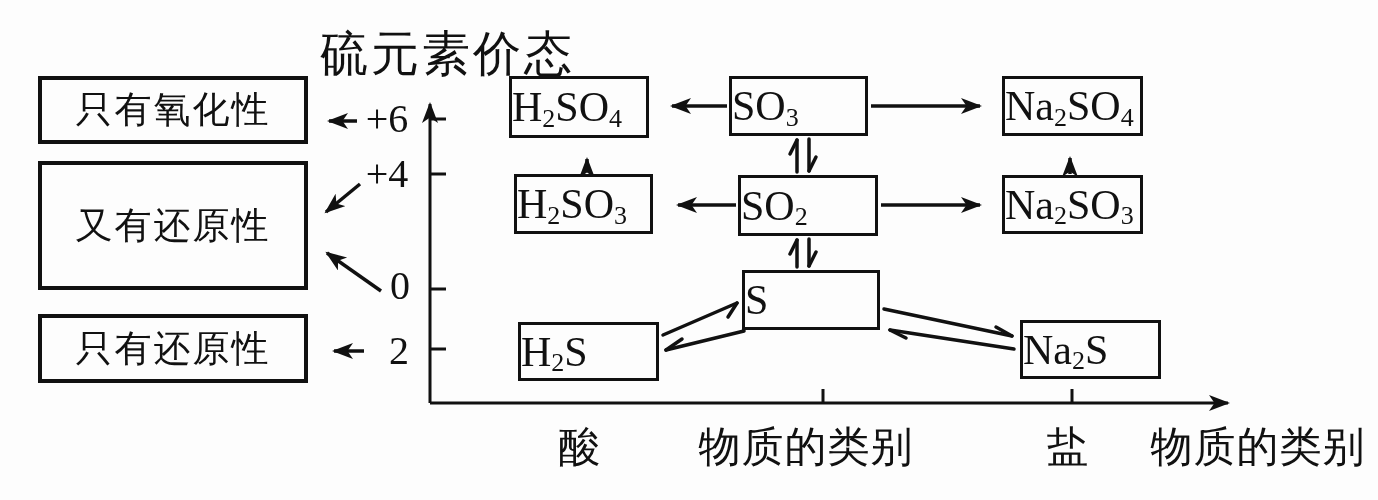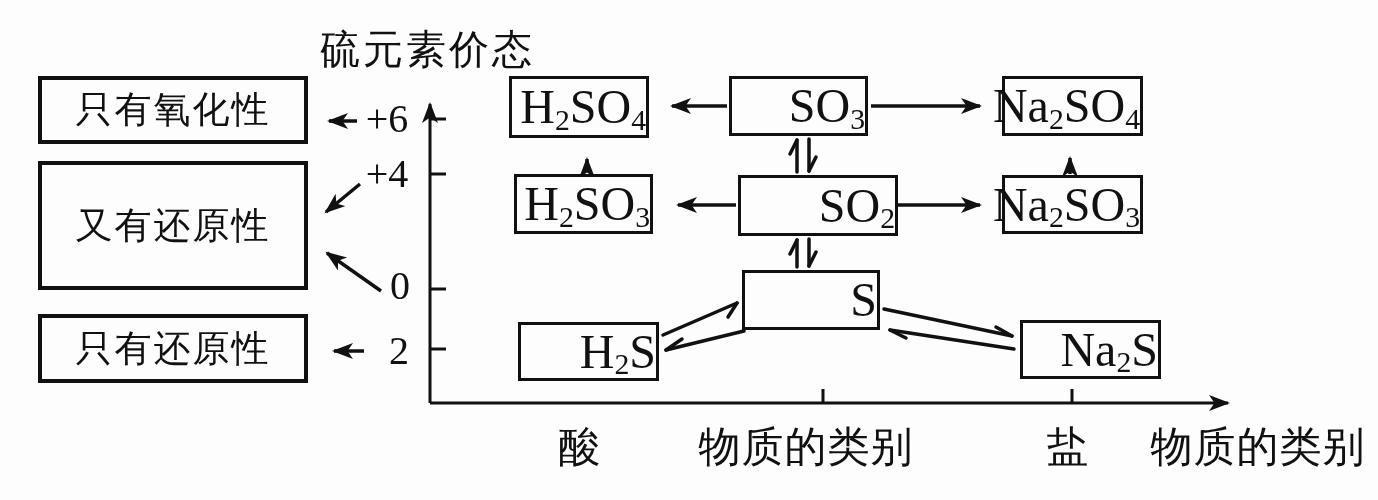--- a/index.html
+++ b/index.html
@@ -14,22 +14,22 @@
   }
   #wires { position: absolute; left: 0; top: 0; width: 1378px; height: 500px; }
 
   .cbox {
     position: absolute;
     box-sizing: border-box;
     border: 3px solid #111;
     background: #fdfdfd;
     display: flex;
     align-items: center;
-    justify-content: flex-end;
-    font-size: 48px;
+    justify-content: flex-start;
+    font-size: 42px;
     line-height: 1;
     white-space: nowrap;
   }
   .cbox sub {
     font-size: 0.62em;
     line-height: 0;
     vertical-align: baseline;
     position: relative;
     bottom: -0.22em;
   }
@@ -44,21 +44,21 @@
     align-items: center;
     justify-content: center;
     font-size: 37px;
     line-height: 1.45;
     letter-spacing: 2px;
     white-space: nowrap;
   }
 
   .axis-title {
     position: absolute;
-    font-size: 40px;
+    font-size: 48px;
     letter-spacing: 3px;
     white-space: nowrap;
   }
   .tick-label {
     position: absolute;
     width: 80px;
     text-align: center;
     font-size: 40px;
     line-height: 42px;
   }
@@ -161,21 +161,21 @@
   <div class="cbox" style="left:729px; top:76px; width:139px; height:60px;">
     <span>SO<sub>3</sub></span>
   </div>
   <div class="cbox" style="left:1002px; top:76px; width:141px; height:60px;">
     <span>Na<sub>2</sub>SO<sub>4</sub></span>
   </div>
 
   <div class="cbox" style="left:514px; top:174px; width:139px; height:60px;">
     <span>H<sub>2</sub>SO<sub>3</sub></span>
   </div>
-  <div class="cbox" style="left:738px; top:175px; width:160px; height:61px;">
+  <div class="cbox" style="left:738px; top:175px; width:140px; height:61px;">
     <span>SO<sub>2</sub></span>
   </div>
   <div class="cbox" style="left:1002px; top:175px; width:141px; height:59px;">
     <span>Na<sub>2</sub>SO<sub>3</sub></span>
   </div>
 
   <div class="cbox" style="left:742px; top:270px; width:138px; height:60px;">
     <span>S</span>
   </div>
 

